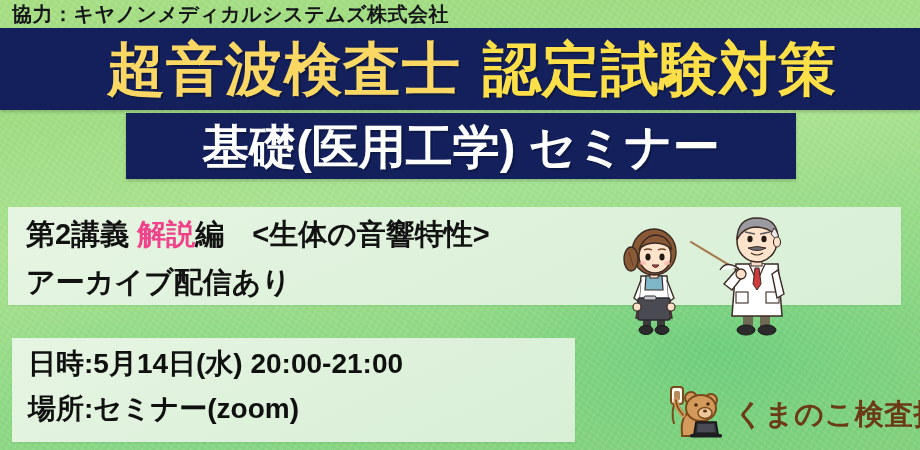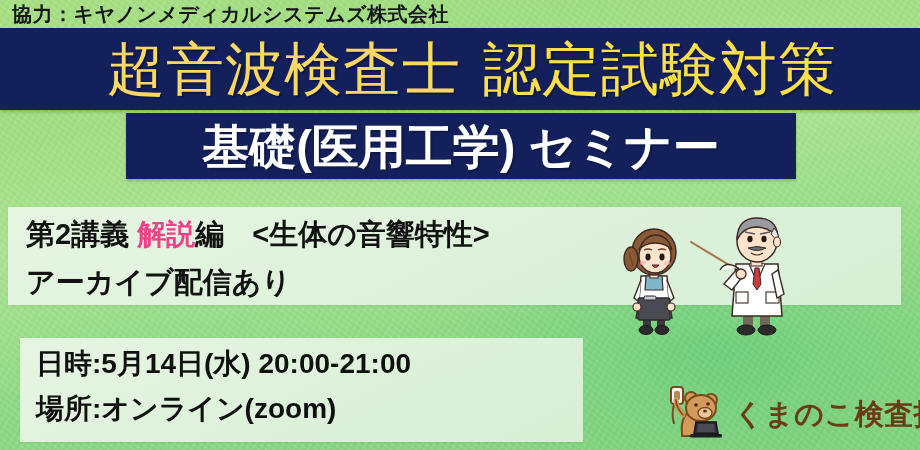--- a/index.html
+++ b/index.html
@@ -61,21 +61,21 @@
     height: 82px;
   }
   #band-sub {
     left: 126px;
     top: 113px;
     width: 670px;
     height: 66px;
   }
   .title-main {
     font-size: 58px;
-    font-weight: 400;
+    font-weight: 700;
     line-height: 1;
     letter-spacing: 1px;
     white-space: nowrap;
     display: flex;
     align-items: flex-start;
     gap: 22px;
     margin-left: 24px;
   }
   .title-main .part-yellow {
     color: #fbd864;
@@ -101,21 +101,21 @@
     background: linear-gradient(155deg, #e6f5e2 0%, #dff2dc 45%, #d8efd6 100%);
     box-shadow: 0 1px 2px rgba(0,0,0,0.07);
   }
   #panel-lecture {
     left: 8px;
     top: 207px;
     width: 893px;
     height: 98px;
   }
   #panel-when {
-    left: 20px;
+    left: 12px;
     top: 338px;
     width: 563px;
     height: 104px;
   }
 
   .lecture-line1 {
     position: absolute;
     left: 18px;
     top: 10px;
     font-size: 29px;
@@ -300,21 +300,21 @@
         <ellipse cx="169" cy="30" rx="3.5" ry="5" fill="#ffe3cb" stroke="#3b2a24" stroke-width="1.1"></ellipse>
       </g>
     </svg>
   </div>
 
   <div class="panel" id="panel-when">
     <div class="when-line" id="when-date">
       <span>日時:</span><span>5月14日(水) 20:00-21:00</span>
     </div>
     <div class="when-line" id="when-place">
-      <span>場所:</span><span>オンライン(zoom)</span>
+      <span>場所:</span><span>セミナー(zoom)</span>
     </div>
   </div>
 
   <div id="brand">
     <span>
       <svg width="66" height="60" viewBox="0 0 66 60" xmlns="http://www.w3.org/2000/svg">
 
         <path d="M17 16 Q10 28 14 42" stroke="#7a4a1c" stroke-width="2" fill="none"></path>
 
         <rect x="11" y="5" width="12" height="17" rx="3" fill="#fdfaf2" stroke="#7a4a1c" stroke-width="2"></rect>

